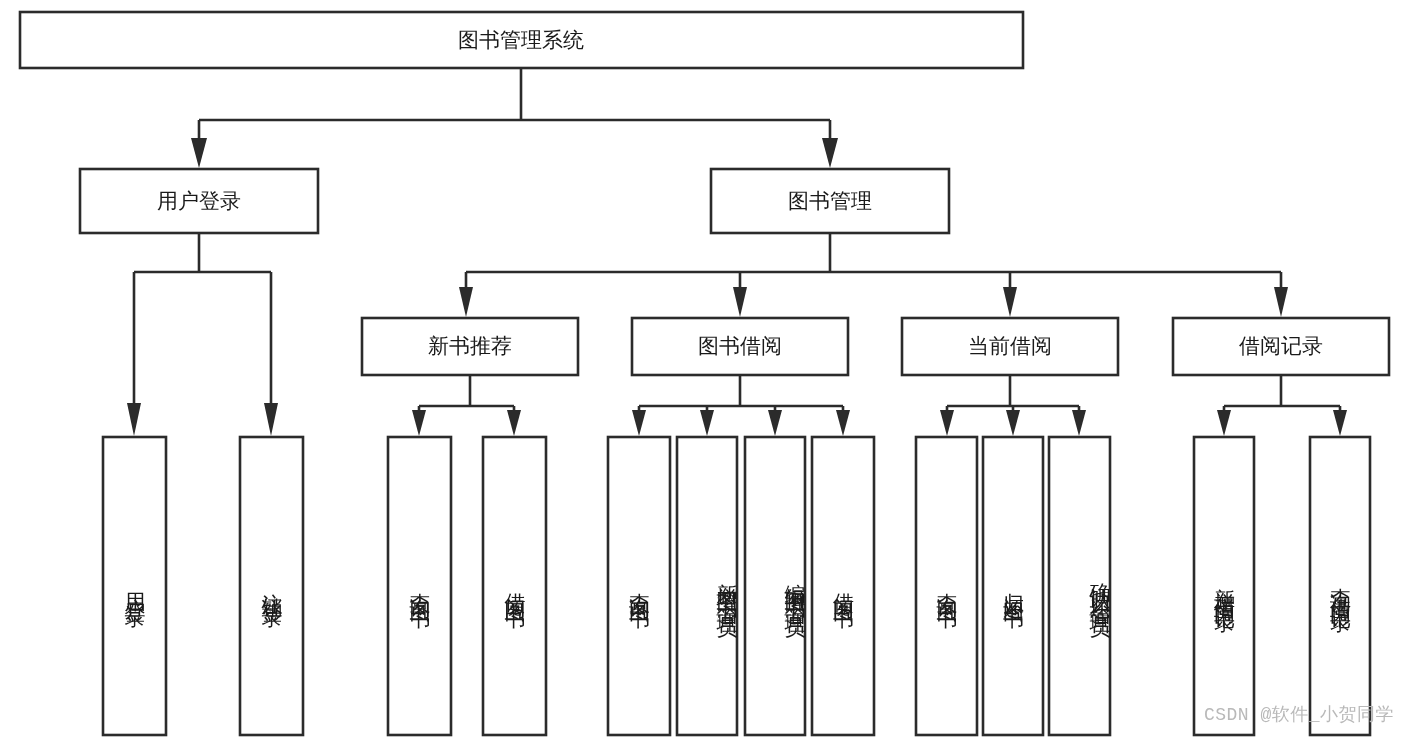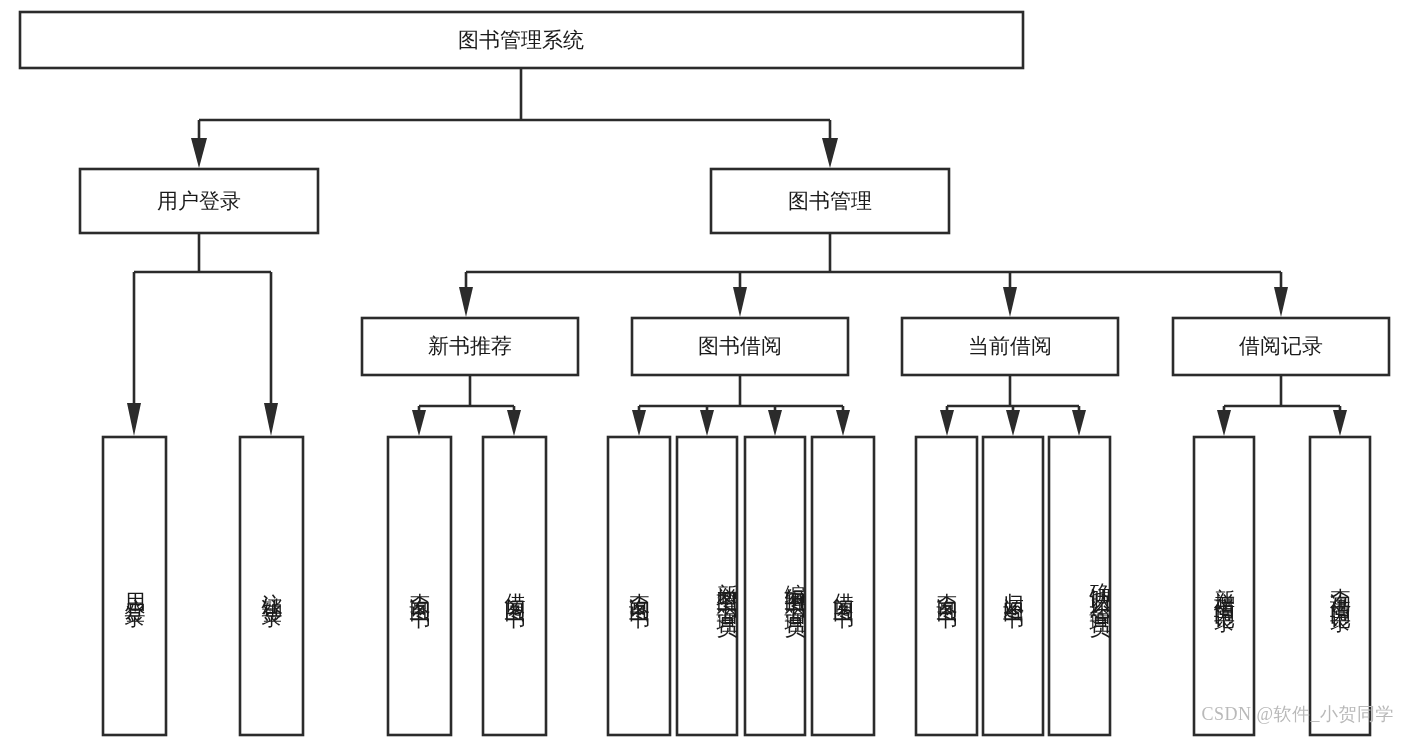--- a/index.html
+++ b/index.html
@@ -65,21 +65,21 @@
     white-space: nowrap;
     pointer-events: none;
   }
   .leaf-label-wrap.center-v {
     align-items: center;
   }
   .watermark {
     position: absolute;
     right: 18px;
     bottom: 6px;
-    font-family: Liberation Serif, serif;
+    font-family: Liberation Mono, monospace;
     font-size: 18px;
     color: #b9b9b9;
     letter-spacing: 0.5px;
     white-space: nowrap;
     margin-top: 40px;
   }
 </style>
 </head>
 <body>
 

